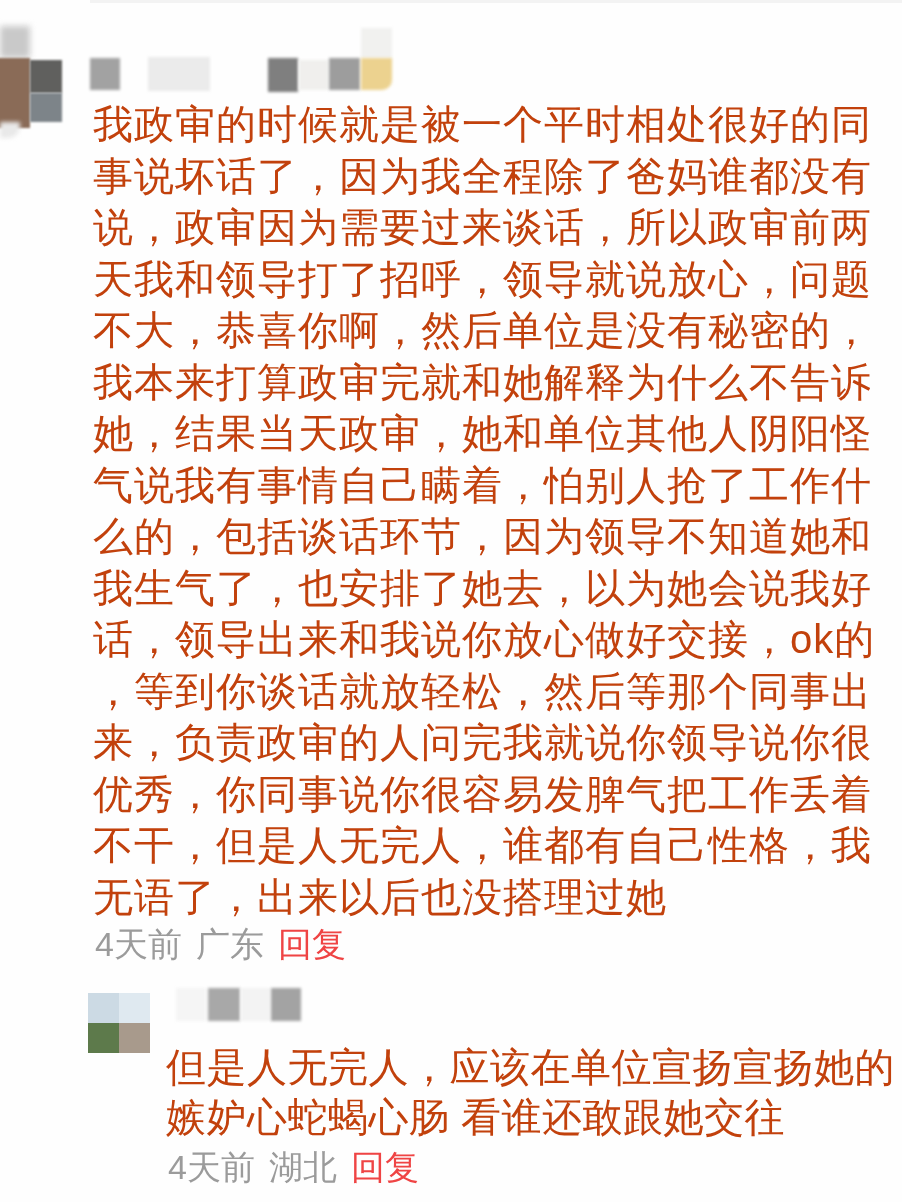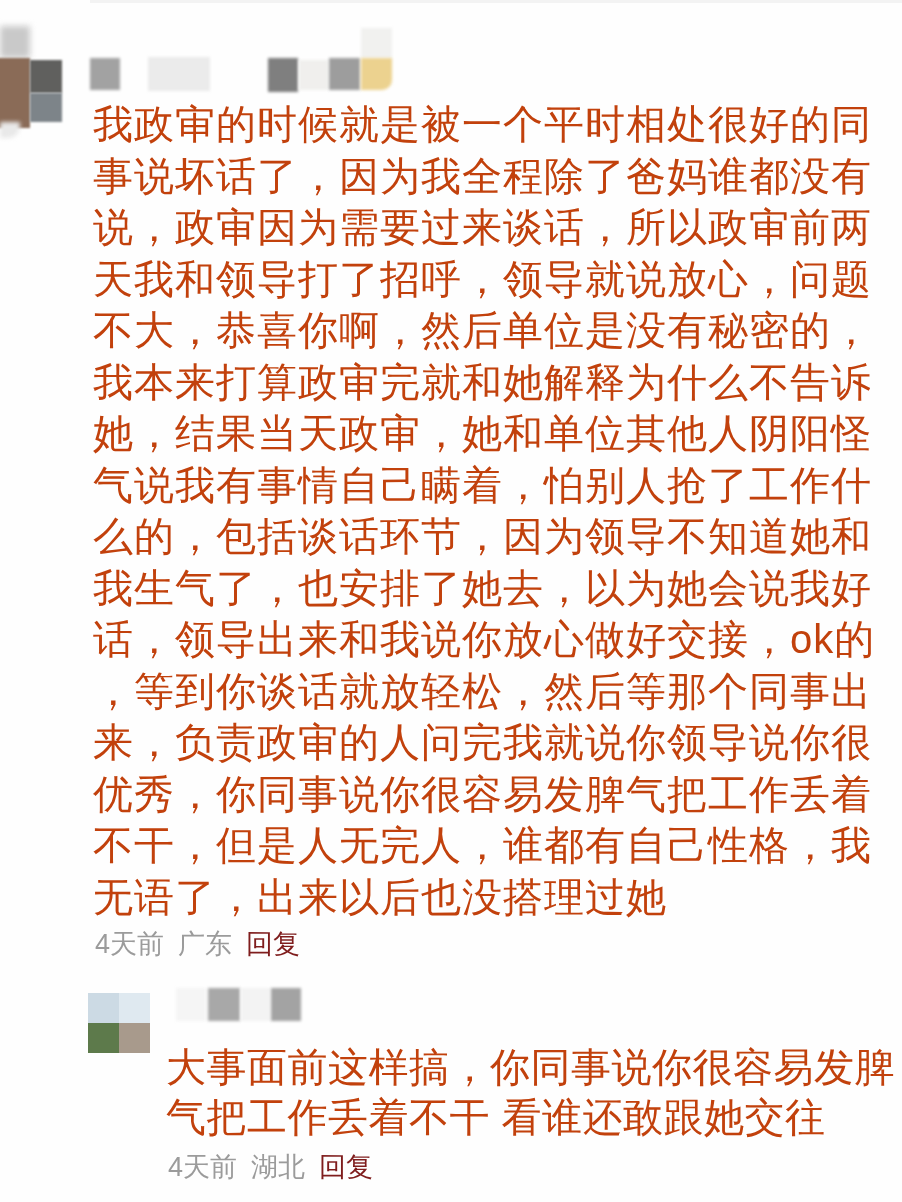--- a/index.html
+++ b/index.html
@@ -48,29 +48,29 @@
     letter-spacing: 1px;
     word-break: break-all;
     line-break: anywhere;
   }
   .c1-text { left: 93px; top: 99px; width: 792px; line-height: 51.5px; }
   .c2-text { left: 166px; top: 1042px; width: 736px; line-height: 50px; letter-spacing: 0.5px; }
 
   .meta {
     position: absolute;
     color: #9b9b9b;
-    font-size: 27px;
+    font-size: 34px;
     line-height: 38px;
     display: flex;
     gap: 14px;
     align-items: baseline;
   }
   .c1-meta { left: 95px; top: 925px; }
   .c2-meta { left: 168px; top: 1148px; }
-  .reply-btn { color: #7f1d1d; cursor: pointer; }
+  .reply-btn { color: #ef4444; cursor: pointer; }
 
   
   .c2-avatar {
     position: absolute;
     left: 88px; top: 993px;
     width: 62px; height: 60px;
     display: grid;
     grid-template-columns: 1fr 1fr;
     grid-template-rows: 1fr 1fr;
     filter: blur(0.5px);
@@ -125,21 +125,21 @@
       <div style="background: rgb(168, 154, 140);"></div>
     </div>
 
     <div>
       <div class="nameblock c2-n1"></div>
       <div class="nameblock c2-n2"></div>
       <div class="nameblock c2-n3"></div>
       <div class="nameblock c2-n4"></div>
     </div>
 
-    <div class="comment-text c2-text">大事面前这样搞，你同事说你很容易发脾气把工作丢着不干 看谁还敢跟她交往</div>
+    <div class="comment-text c2-text">但是人无完人，应该在单位宣扬宣扬她的嫉妒心蛇蝎心肠 看谁还敢跟她交往</div>
 
     <div class="meta c2-meta">
       <span>4天前</span>
       <span>湖北</span>
       <span class="reply-btn">回复</span>
     </div>
   </div>
 </div>
 
 </body></html>

